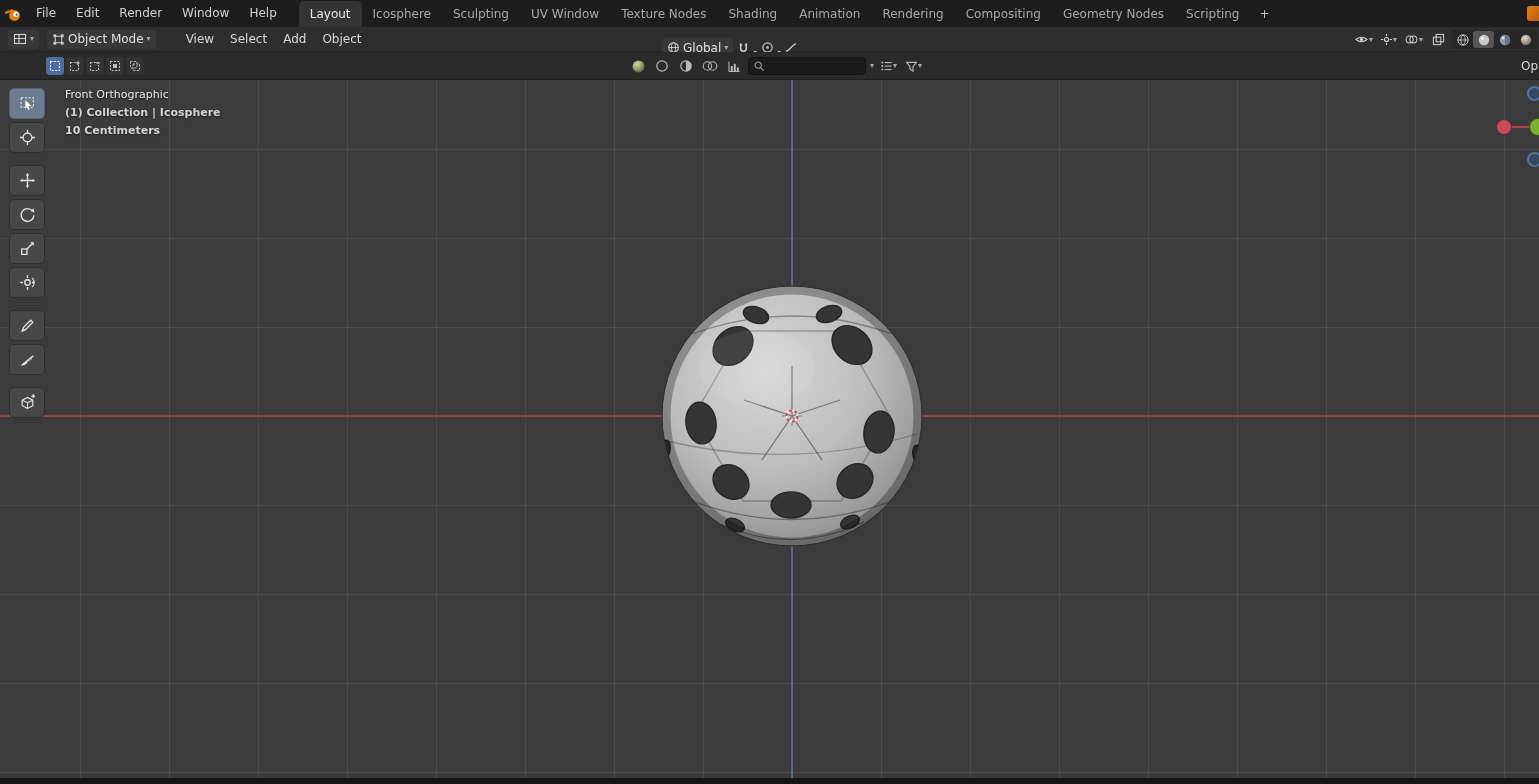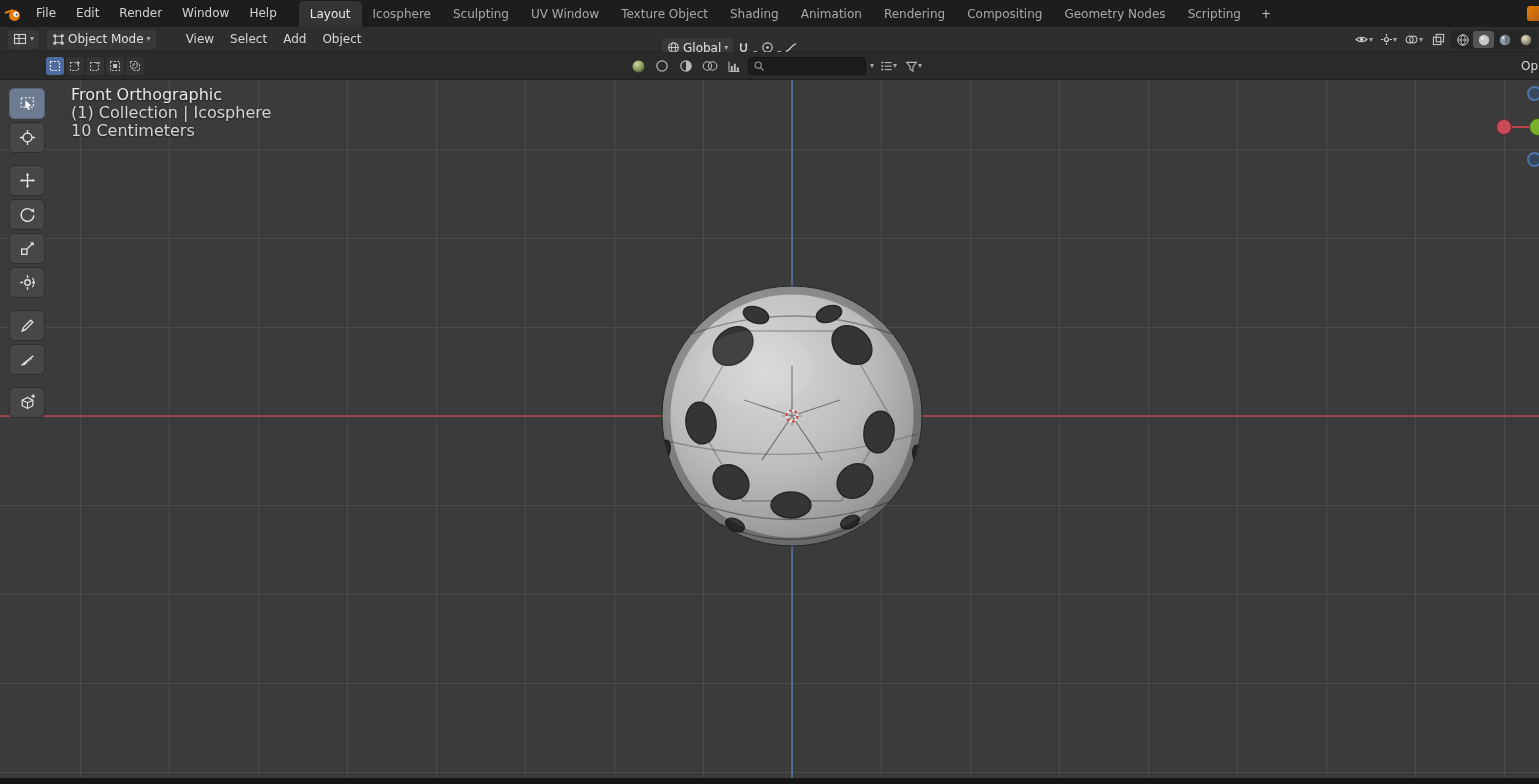--- a/index.html
+++ b/index.html
@@ -51,23 +51,23 @@
 
   
   .viewport { position:absolute; top:80px; left:0; right:0; bottom:6px; background:#3b3b3b; overflow:hidden;
     background-image:
       linear-gradient(to right, rgba(90,90,90,0.5) 1px, transparent 1px),
       linear-gradient(to bottom, rgba(90,90,90,0.5) 1px, transparent 1px);
     background-size:89px 89px; background-position:80px 69px; }
   .axis-x { position:absolute; left:0; right:0; top:335px; height:2px; background:#a6444d; opacity:.85; }
   .axis-z { position:absolute; top:0; bottom:0; left:791px; width:2px; background:#4f73a2; opacity:.8; }
 
-  .vp-text { position:absolute; left:71px; top:6px; line-height:18px; color:#e9e9e9;
-    text-shadow:0 1px 2px rgba(0,0,0,.55); font-size:16px; }
-  .vp-text div:nth-child(2), .vp-text div:nth-child(3) { color:#d4d4d4; }
+  .vp-text { position:absolute; left:65px; top:6px; line-height:18px; color:#e9e9e9;
+    text-shadow:0 1px 2px rgba(0,0,0,.55); font-size:11px; }
+  .vp-text div:nth-child(2), .vp-text div:nth-child(3) { color:#d4d4d4;font-weight:bold; }
 
   
   .toolbar { position:absolute; left:9px; top:8px; display:flex; flex-direction:column; }
   .tbtn { width:36px; height:31px; background:#474747; border:1px solid #2e2e2e; border-radius:5px;
     display:flex; align-items:center; justify-content:center; margin-bottom:3px; }
   .tbtn.active { background:#6d7b91; border-color:#57637a; }
   .tgap { height:9px; }
 
   
   .giz-line { position:absolute; left:1510px; top:46px; width:29px; height:2px; background:#b8434e; }
@@ -105,21 +105,21 @@
     <span>Edit</span>
     <span>Render</span>
     <span>Window</span>
     <span>Help</span>
   </div>
   <div class="tabs">
     <span class="tab active">Layout</span>
     <span class="tab">Icosphere</span>
     <span class="tab">Sculpting</span>
     <span class="tab">UV Window</span>
-    <span class="tab">Texture Object</span>
+    <span class="tab">Texture Nodes</span>
     <span class="tab">Shading</span>
     <span class="tab">Animation</span>
     <span class="tab">Rendering</span>
     <span class="tab">Compositing</span>
     <span class="tab">Geometry Nodes</span>
     <span class="tab">Scripting</span>
     <span class="tab plus">+</span>
   </div>
   <div class="scene-chip"></div>
 </div>

